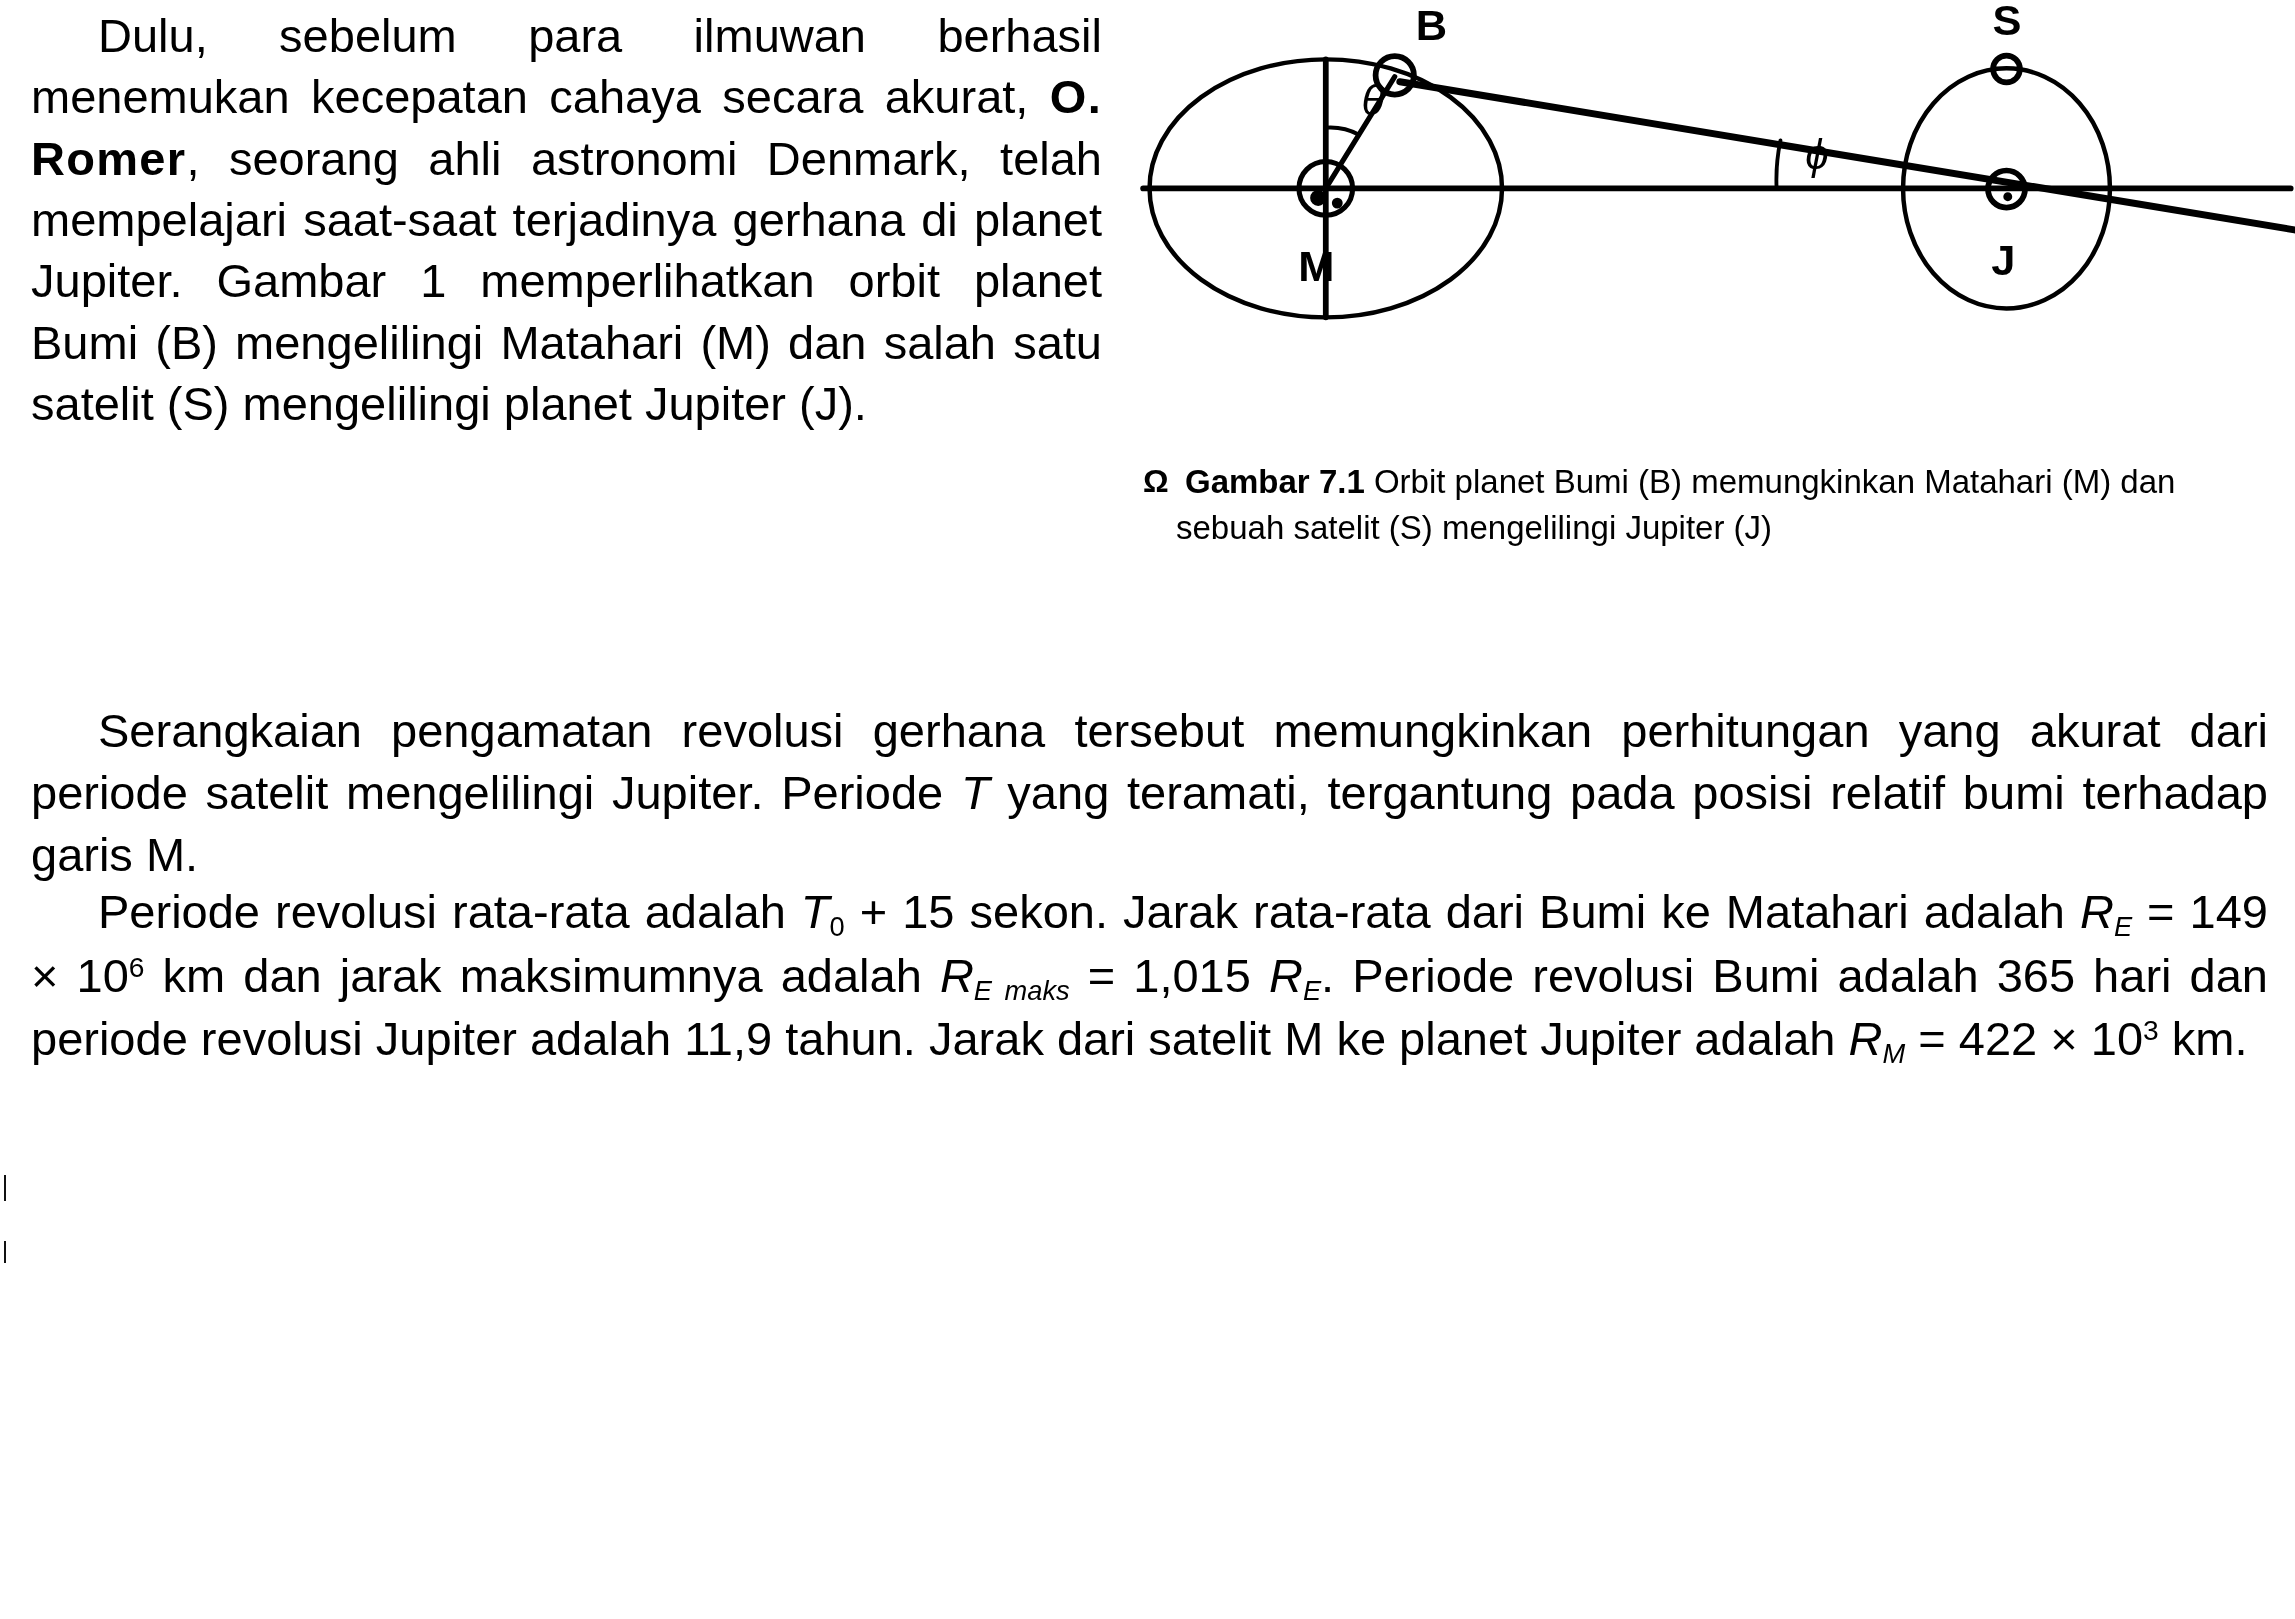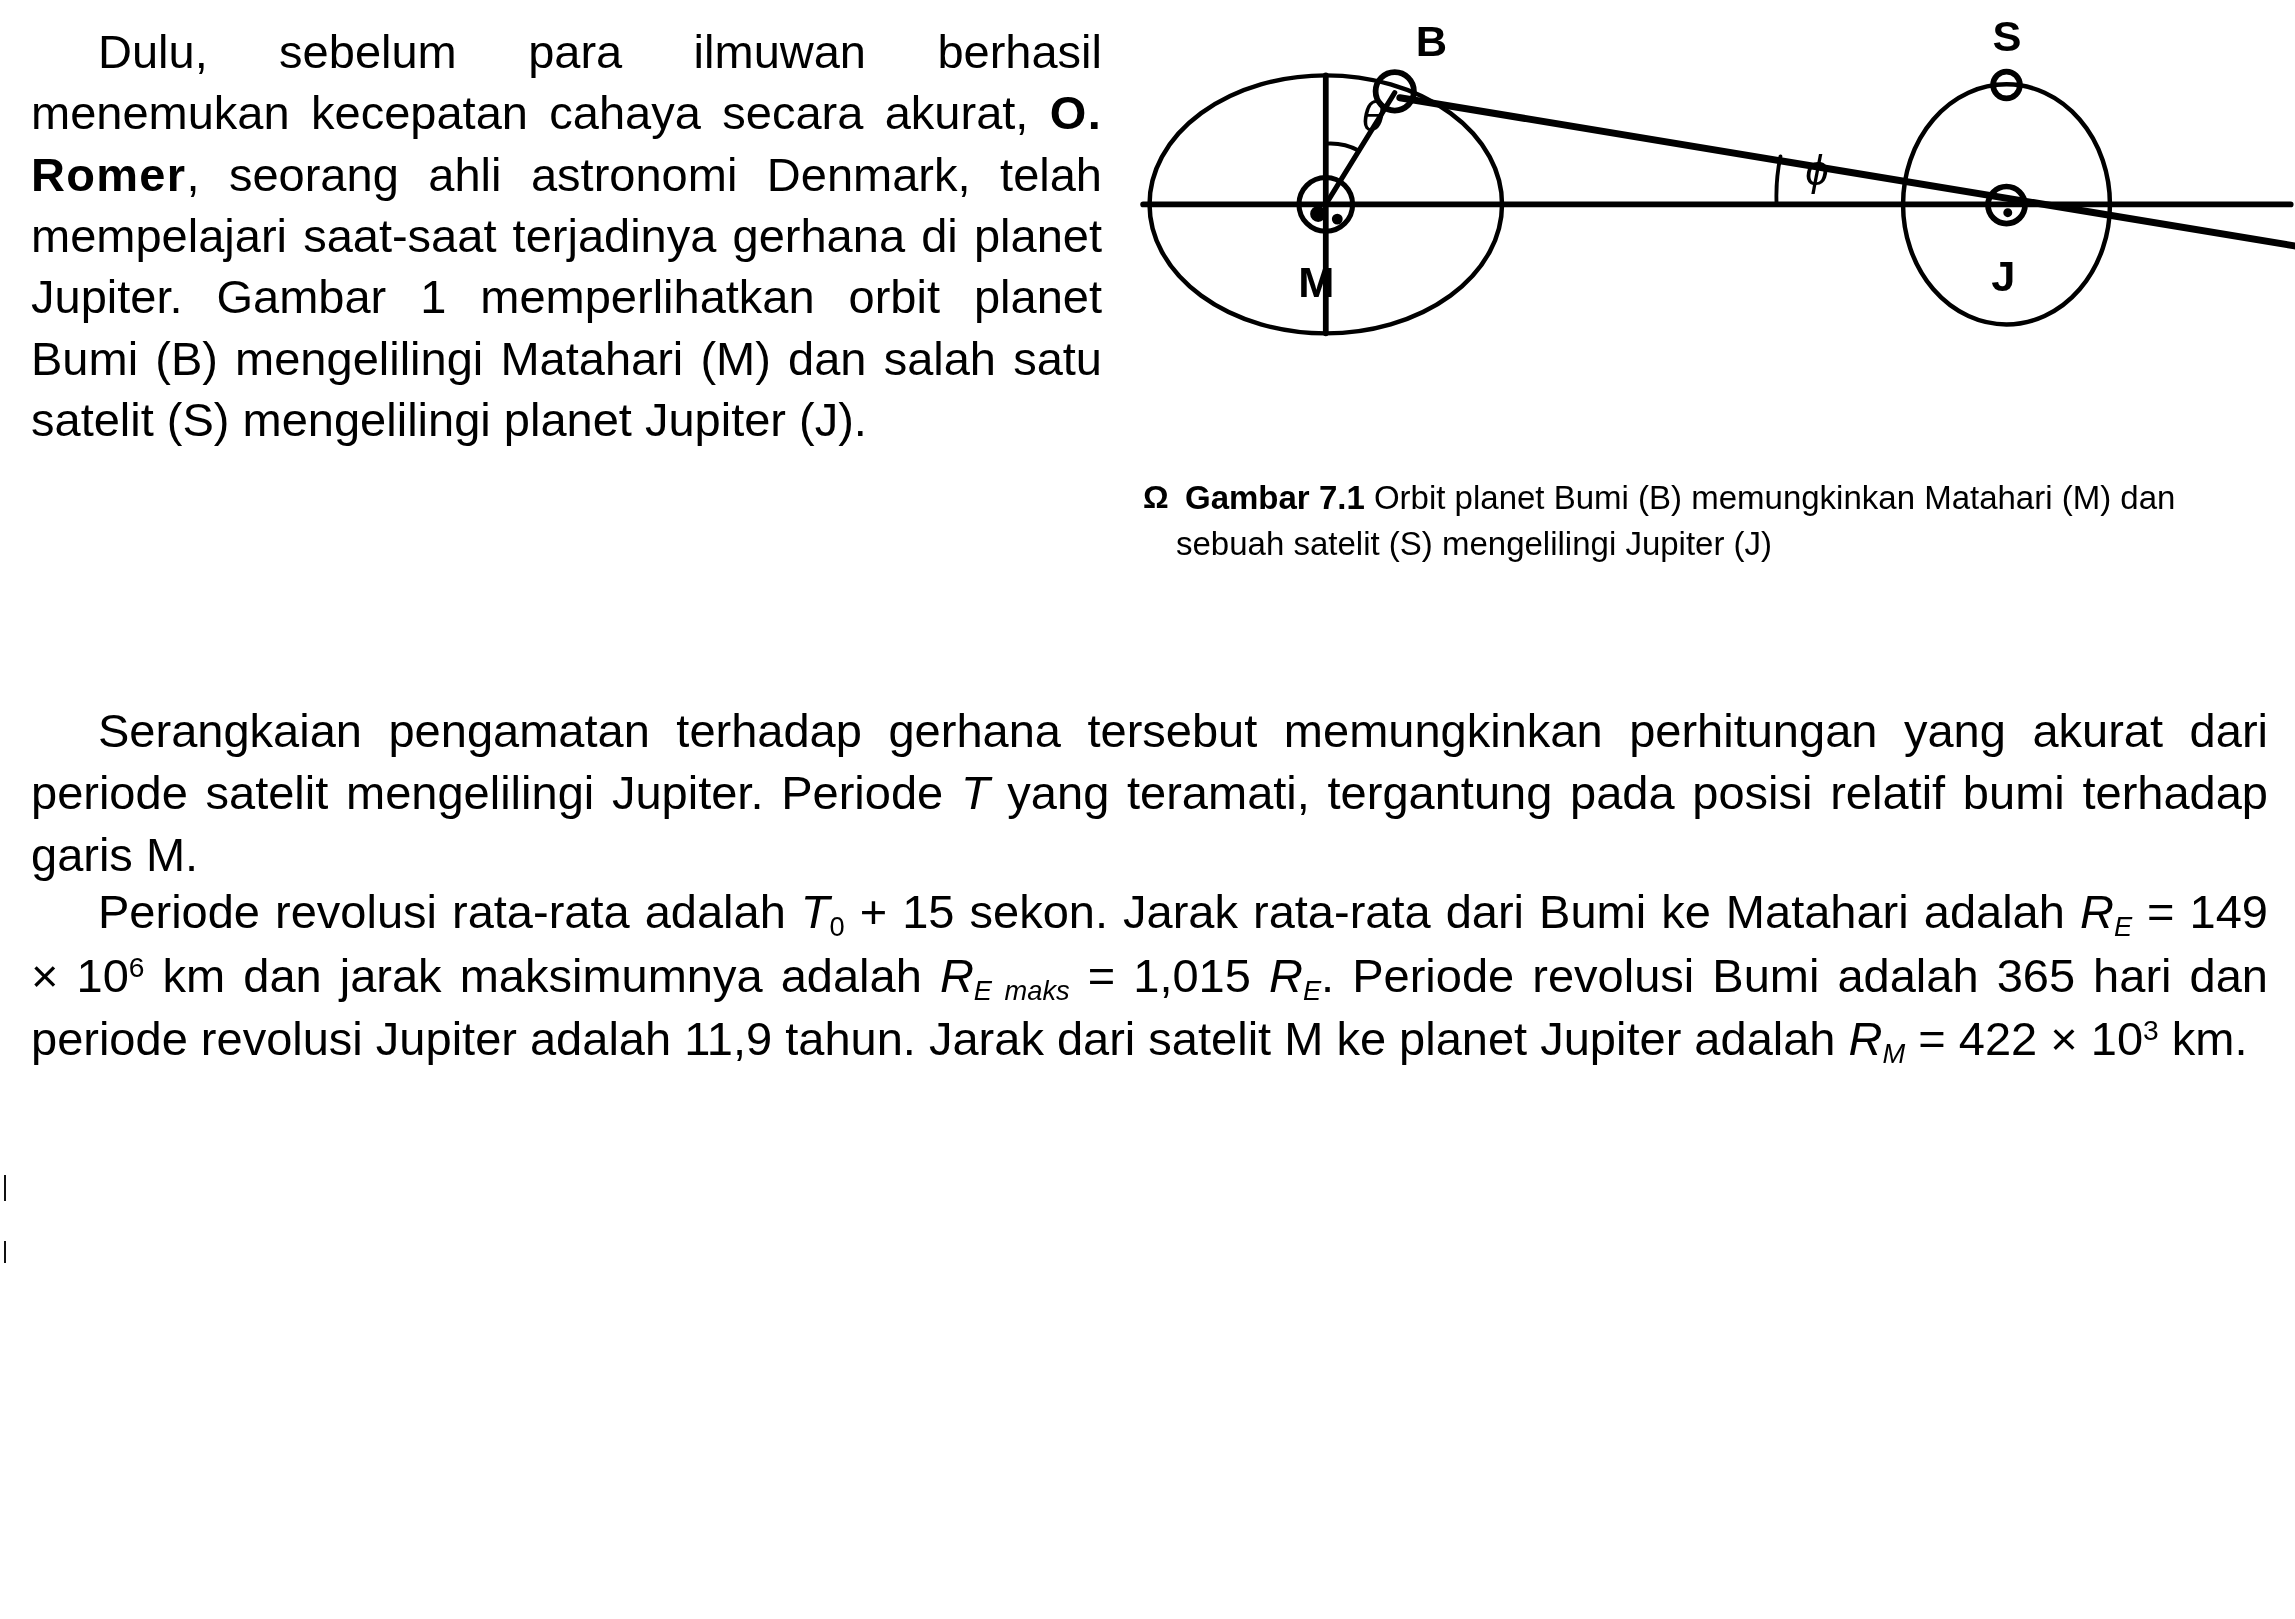--- a/index.html
+++ b/index.html
@@ -19,21 +19,21 @@
   
   .page {
     position: absolute;
     inset: 0;
   }
 
   
   .top-block {
     position: absolute;
     left: 0;
-    top: 16px;
+    top: 0;
     width: 1831px;
     height: 697px;
   }
 
   .intro-col {
     position: absolute;
     left: 31px;
     top: 5.1px;
     width: 1071px;
     text-align: justify;
@@ -161,21 +161,21 @@
         </g>
       </svg>
 
       <div class="fig-caption">
         <span class="bullet">Ω</span><span class="fig-num">Gambar 7.1</span><span> Orbit planet Bumi (B) memungkinkan Matahari (M) dan sebuah satelit (S) mengelilingi Jupiter (J)</span>
       </div>
     </div>
   </div>
 
   <div class="para p2">
-    <span class="indent"></span><span>Serangkaian pengamatan terhadap gerhana tersebut memungkinkan perhitungan yang akurat dari periode satelit mengelilingi Jupiter. Periode </span><i class="var">T</i><span> yang teramati, tergantung pada posisi relatif bumi terhadap garis M.</span>
+    <span class="indent"></span><span>Serangkaian pengamatan revolusi gerhana tersebut memungkinkan perhitungan yang akurat dari periode satelit mengelilingi Jupiter. Periode </span><i class="var">T</i><span> yang teramati, tergantung pada posisi relatif bumi terhadap garis M.</span>
   </div>
 
   <div class="para p3">
     <span class="indent"></span><span>Periode revolusi rata-rata adalah </span><i class="var">T</i><sub class="s">0</sub><span> + 15 sekon. Jarak rata-rata dari Bumi ke Matahari adalah </span><i class="var">R</i><sub class="si">E</sub><span> = 149 × 10</span><sup class="s">6</sup><span> km dan jarak maksimumnya adalah </span><i class="var">R</i><sub class="si">E maks</sub><span> = 1,015 </span><i class="var">R</i><sub class="si">E</sub><span>. Periode revolusi Bumi adalah 365 hari dan periode revolusi Jupiter adalah 11,9 tahun. Jarak dari satelit M ke planet Jupiter adalah </span><i class="var">R</i><sub class="si">M</sub><span> = 422 × 10</span><sup class="s">3</sup><span> km.</span>
   </div>
 
 
   <div class="edge-tick tick1"></div>
   <div class="edge-tick tick2"></div>
 

